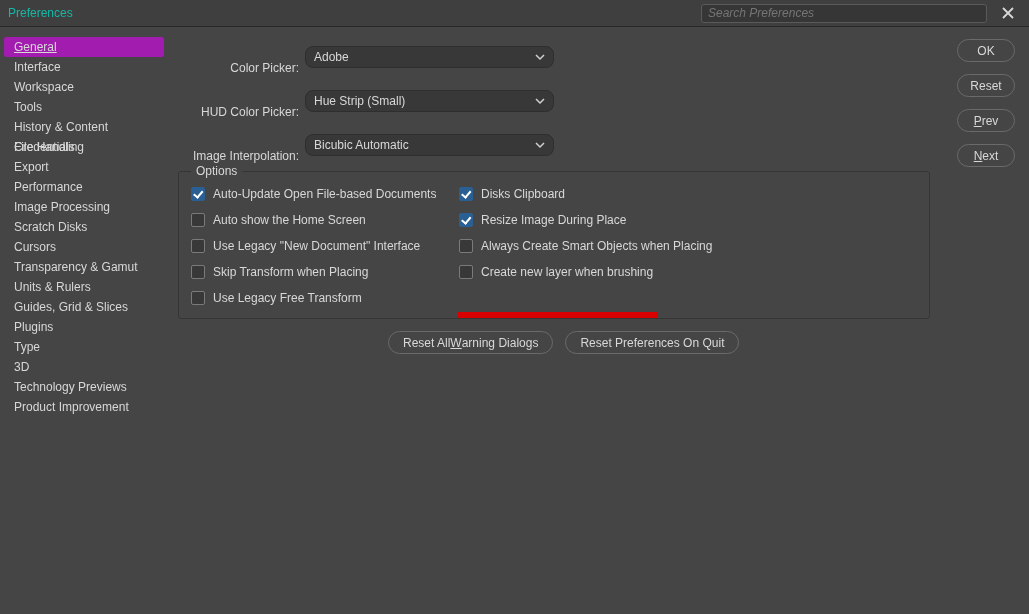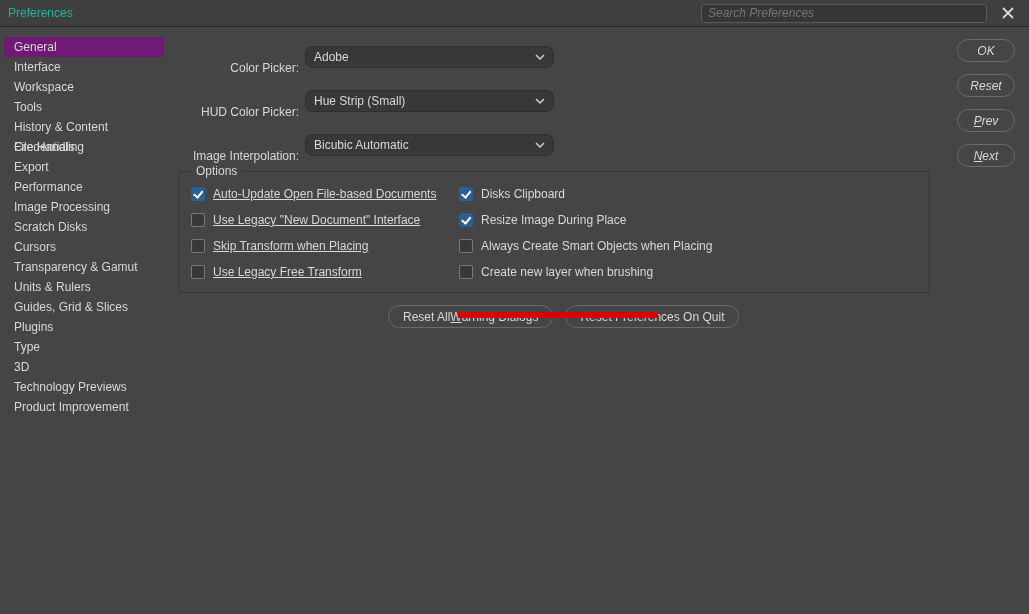--- a/index.html
+++ b/index.html
@@ -13,51 +13,51 @@
 .search-box input { background: transparent; border: none; outline: none; color: #ccc; width: 100%; font-style: italic; }
 .close-btn { width: 30px; height: 27px; display: flex; align-items: center; justify-content: center; cursor: pointer; color: #d8d8d8; margin-left: 6px; }
 .close-btn svg { width: 14px; height: 14px; }
 
 
 .body-area { display: flex; height: calc(614px - 27px); }
 
 
 .sidebar { width: 168px; padding: 10px 4px 10px 4px; }
 .side-item { height: 20px; line-height: 20px; padding-left: 10px; color: #d8d8d8; cursor: pointer; border-radius: 2px; margin-bottom: 0; }
-.side-item.selected { background: #701a75; }
+.side-item.selected { background: #a21caf; text-decoration: underline; }
 
 
 .main { flex: 1; padding: 12px 8px 10px 10px; position: relative; }
 .form-row { display: flex; align-items: center; margin-bottom: 8px; }
 .form-label { width: 127px; text-align: right; padding-right: 6px; color: #d8d8d8; margin-top: 22px; }
 .dropdown { width: 249px; height: 22px; background: #383838; border: 1px solid #2e2e2e; border-radius: 8px; display: flex; align-items: center; padding: 0 8px; color: #d8d8d8; cursor: pointer; position: relative; }
 .dropdown .chevron { margin-left: auto; width: 10px; height: 10px; }
 
 
 .fieldset { border: 1px solid #353535; border-radius: 3px; margin-top: 4px; padding: 14px 12px 12px 12px; position: relative; width: 752px; }
 .legend { position: absolute; top: -8px; left: 12px; background: #454545; padding: 0 5px; color: #d8d8d8; }
 .check-cols { display: flex; }
 .check-col { display: flex; flex-direction: column; gap: 10px; }
-.check-col.col-a { width: 268px; text-decoration: underline; }
+.check-col.col-a { width: 268px; }
 .check-col.col-b { width: 300px; }
 .check-row { display: flex; align-items: center; height: 16px; }
 .checkbox { width: 14px; height: 14px; border: 1px solid #7a7a7a; border-radius: 2px; background: #383838; margin-right: 8px; display: inline-flex; align-items: center; justify-content: center; cursor: pointer; }
 .checkbox.checked { background: #2a5f93; border-color: #2a5f93; }
 .checkbox.checked::after { content: ""; display: block; width: 4px; height: 7px; border: solid #fff; border-width: 0 2px 2px 0; transform: rotate(40deg) translate(-0.5px,-1px); }
 .check-label { color: #d8d8d8; cursor: pointer; }
 
 
 .underline-red { position: absolute; height: 6px; background: #d80000; }
 
 
 .bottom-btns { display: flex; gap: 12px; margin-top: 12px; margin-left: 210px; }
 .push-btn { height: 23px; padding: 0 14px; background: #454545; border: 1px solid #6a6a6a; border-radius: 12px; color: #d8d8d8; display: inline-flex; align-items: center; justify-content: center; cursor: pointer; }
 
 
-.right-btns { width: 72px; padding: 12px 15px 0 0; display: flex; flex-direction: column; gap: 12px; font-style: italic; }
+.right-btns { width: 72px; padding: 12px 15px 0 0; display: flex; flex-direction: column; gap: 12px; }
 .right-btns .push-btn { width: 58px; padding: 0; }
 
 .mnemonic { text-decoration: underline; }
 </style>
 </head>
 <body>
 
 <div class="titlebar">
   <span class="title-text">Preferences</span>
   <span class="title-spacer"></span>
@@ -129,20 +129,24 @@
     <div class="fieldset">
       <span class="legend">Options</span>
       <div class="check-cols">
         <div class="check-col col-a" id="col-left">
             <div class="check-row">
               <span class="checkbox checked"></span>
               <span class="check-label">Auto-Update Open File-based Documents</span>
             </div>
             <div class="check-row">
               <span class="checkbox"></span>
+              <span class="check-label">Auto show the Home Screen</span>
+            </div>
+            <div class="check-row">
+              <span class="checkbox"></span>
               <span class="check-label">Use Legacy "New Document" Interface</span>
             </div>
             <div class="check-row">
               <span class="checkbox"></span>
               <span class="check-label">Skip Transform when Placing</span>
             </div>
             <div class="check-row">
               <span class="checkbox"></span>
               <span class="check-label">Use Legacy Free Transform</span>
             </div>

